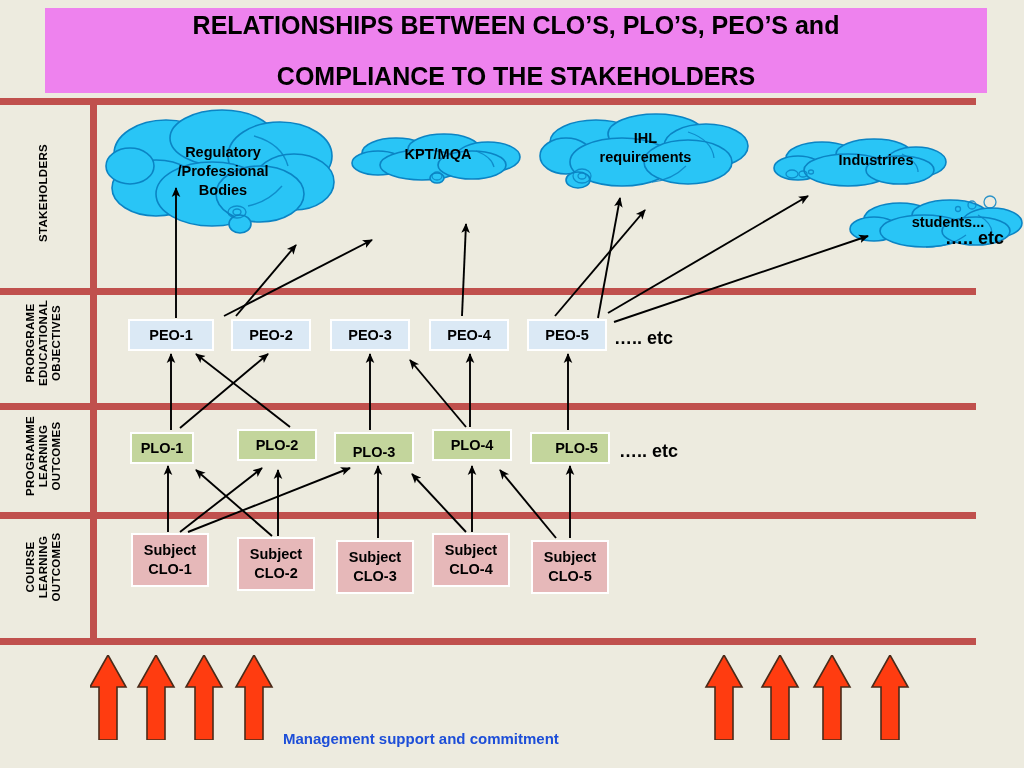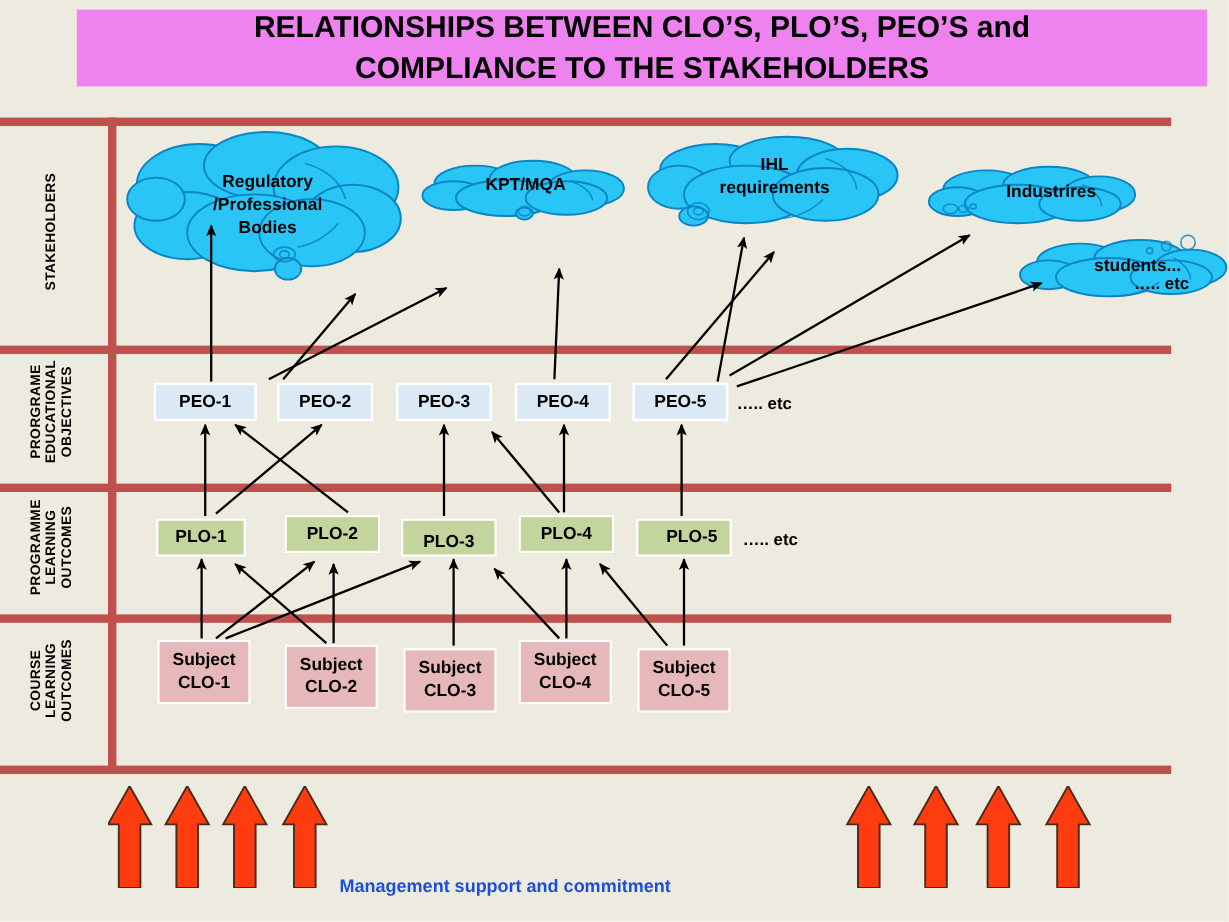--- a/index.html
+++ b/index.html
@@ -15,28 +15,27 @@
     font-family: "Liberation Sans", sans-serif;
     overflow: hidden;
   }
 
   
   #title-banner {
     position: absolute;
     left: 45px;
     top: 8px;
     width: 942px;
-    height: 64px;
+    height: 85px;
     background: #ee82ee;
     display: flex;
     flex-direction: column;
     align-items: center;
-    justify-content: center;
+    justify-content: space-between;
     box-sizing: border-box;
-    margin-left: 19px;
   }
   #title-banner .tline {
     font-size: 25px;
     font-weight: bold;
     color: #000000;
     letter-spacing: 0px;
     line-height: 34px;
     white-space: nowrap;
   }
 
@@ -108,21 +107,21 @@
     border: 2px solid #ffffff;
     text-align: center;
   }
   .peo-box { background: #dbe9f5; }
   .plo-box { background: #c3d59c; }
   .clo-box { background: #e6b8b9; }
 
   
   .etc {
     position: absolute;
-    font-size: 14px;
+    font-size: 18px;
     font-weight: bold;
     color: #000000;
     white-space: nowrap;
   }
 
   
   #arrows {
     position: absolute;
     left: 0; top: 0;
     width: 1024px; height: 768px;
@@ -296,21 +295,21 @@
     <span>PEO-3</span>
   </div>
   <div class="nodebox peo-box" style="left:429px; top:319px; width:80px; height:32px;">
     <span>PEO-4</span>
   </div>
   <div class="nodebox peo-box" style="left:527px; top:319px; width:80px; height:32px;">
     <span>PEO-5</span>
   </div>
   <div class="etc" style="left:614px; top:328px;">….. etc</div>
 
-  <div class="nodebox plo-box" style="left:130px; top:432px; width:75px; height:32px;">
+  <div class="nodebox plo-box" style="left:130px; top:432px; width:64px; height:32px;">
     <span>PLO-1</span>
   </div>
   <div class="nodebox plo-box" style="left:237px; top:429px; width:80px; height:32px;">
     <span>PLO-2</span>
   </div>
   <div class="nodebox plo-box" style="left:334px; top:432px; width:80px; height:32px;justify-content:flex-end;">
     <span>PLO-3</span>
   </div>
   <div class="nodebox plo-box" style="left:432px; top:429px; width:80px; height:32px;">
     <span>PLO-4</span>

